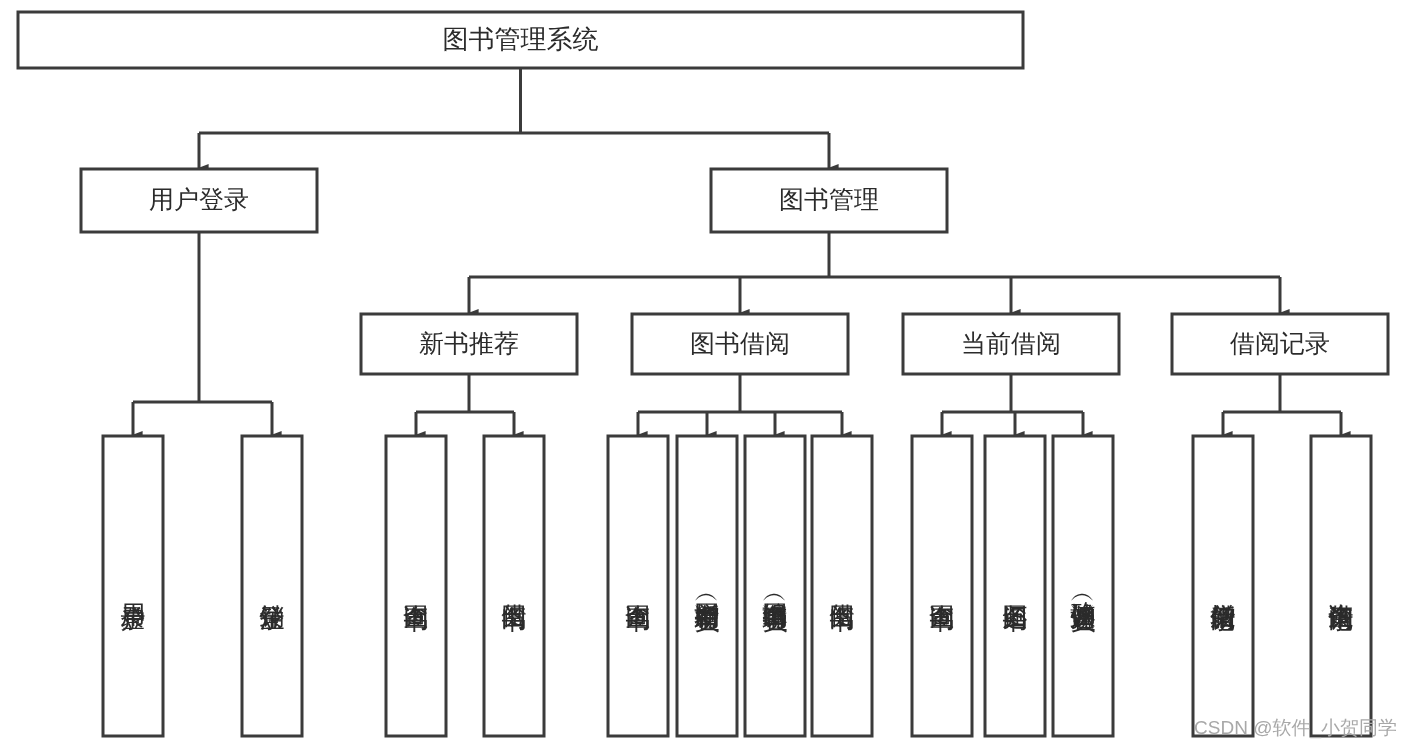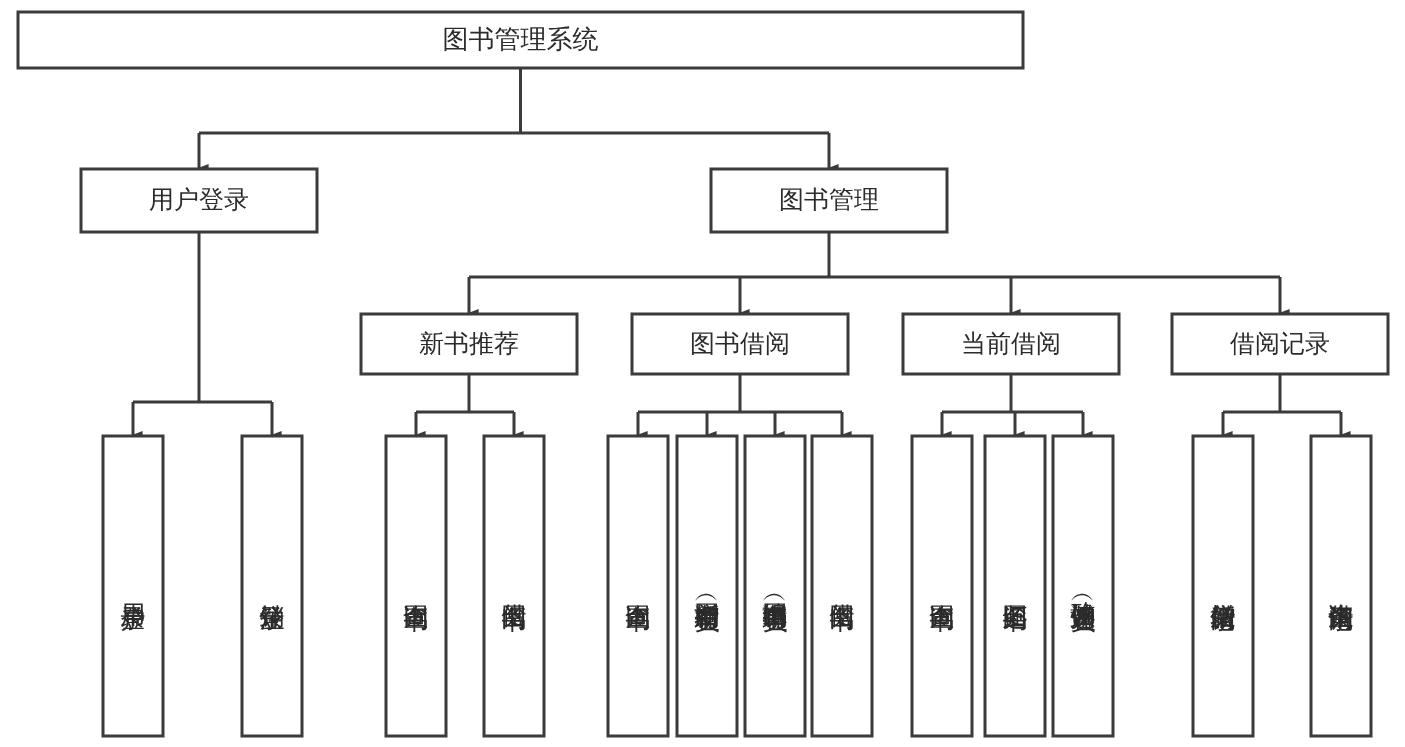--- a/index.html
+++ b/index.html
@@ -189,13 +189,14 @@
         <span class="leaf-label">确认归还（管理员）</span>
       </div>
       <div class="leaf-label-wrap" style="left: 1193px; top: 436px; width: 60px; height: 300px;">
         <span class="leaf-label">新增借阅记录</span>
       </div>
       <div class="leaf-label-wrap" style="left: 1311px; top: 436px; width: 60px; height: 300px;">
         <span class="leaf-label">查询借阅记录</span>
       </div>
     </div>
 
+  <div class="watermark">CSDN @软件_小贺同学</div>
 </div>
 
 </body></html>

